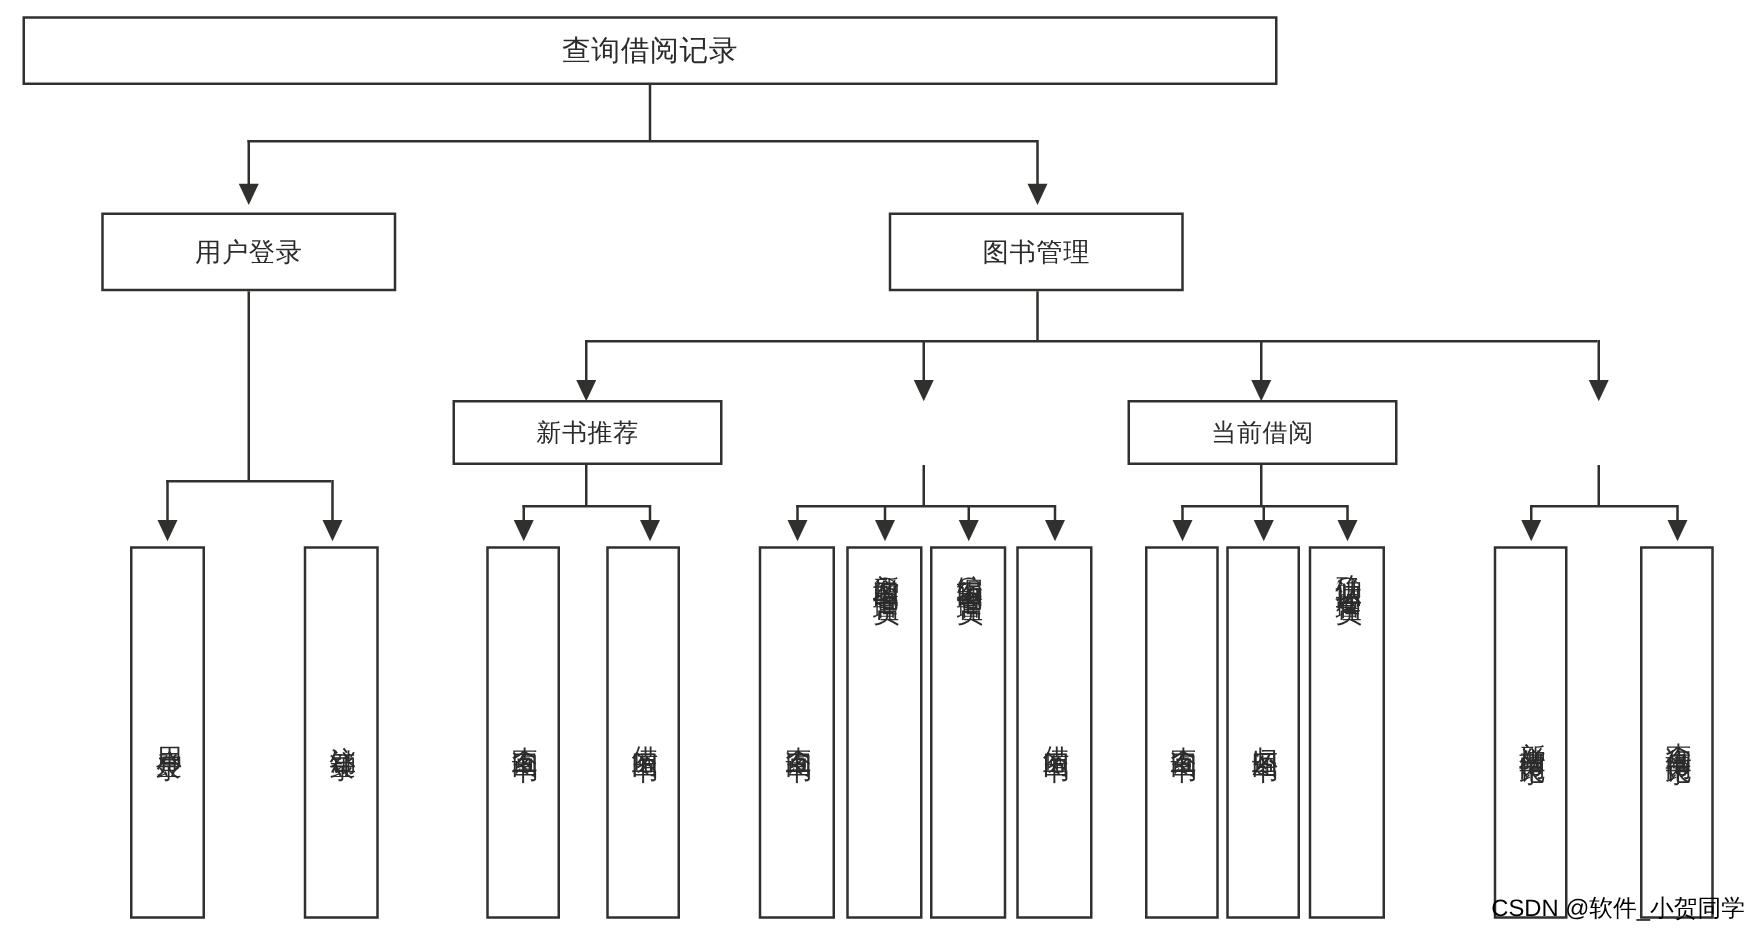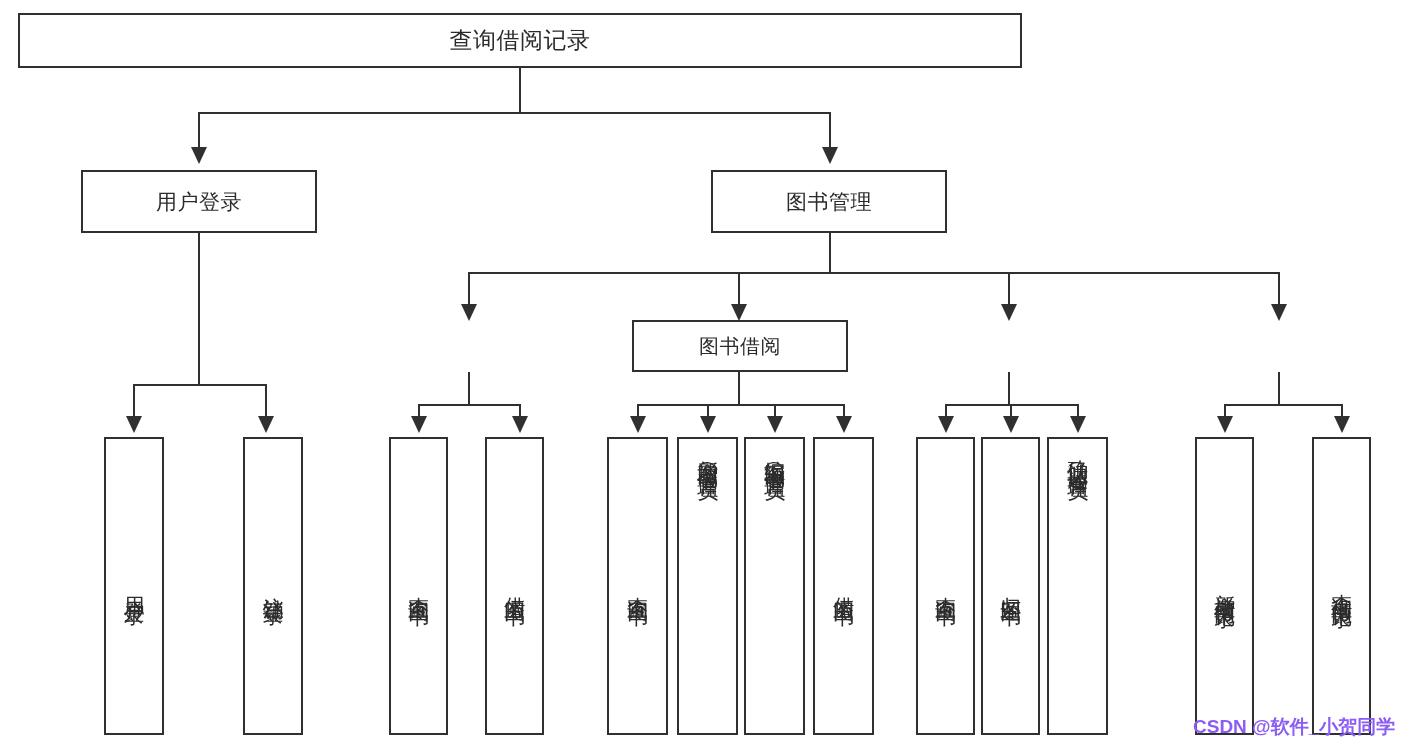--- a/index.html
+++ b/index.html
@@ -71,24 +71,23 @@
     width: 0;
     height: 0;
     border-left: 8px solid transparent;
     border-right: 8px solid transparent;
     border-top: 17px solid #30302f;
   }
   
   .watermark {
     position: absolute;
     font-size: 19px;
-    color: #8b5cf6;
+    color: #000000;
     white-space: nowrap;
     pointer-events: none;
-    font-weight: bold;
   }
 </style>
 </head>
 <body>
 
 <div id="canvas">
 
   <div class="node root" style="left:18px; top:13px; width:1004px; height:55px;">查询借阅记录</div>
 
   <div class="vline" style="left:519px; top:68px; height:45px;"></div>
@@ -123,23 +122,24 @@
 
   <div class="vline" style="left:738px; top:272px; height:33px;"></div>
   <div class="arrow" style="left:731px; top:304px;"></div>
 
   <div class="vline" style="left:1008px; top:272px; height:33px;"></div>
   <div class="arrow" style="left:1001px; top:304px;"></div>
 
   <div class="vline" style="left:1278px; top:272px; height:33px;"></div>
   <div class="arrow" style="left:1271px; top:304px;"></div>
 
+  <div class="node lvl3" style="left:362px; top:320px; width:216px; height:52px;">新书推荐</div>
 
-  <div class="node lvl3" style="left:632px; top:320px; width:216px; height:52px;">图书借阅</div>
 
+  <div class="node lvl3" style="left:902px; top:320px; width:216px; height:52px;">当前借阅</div>
 
 
   <div class="vline" style="left:468px; top:372px; height:33px;"></div>
   <div class="hline" style="left:418px; top:404px; width:102px;"></div>
   <div class="vline" style="left:418px; top:404px; height:13px;"></div>
   <div class="arrow" style="left:411px; top:416px;"></div>
   <div class="vline" style="left:519px; top:404px; height:13px;"></div>
   <div class="arrow" style="left:512px; top:416px;"></div>
 
   <div class="node leaf" style="left:389px; top:437px; width:59px; height:298px;">查询图书</div>

